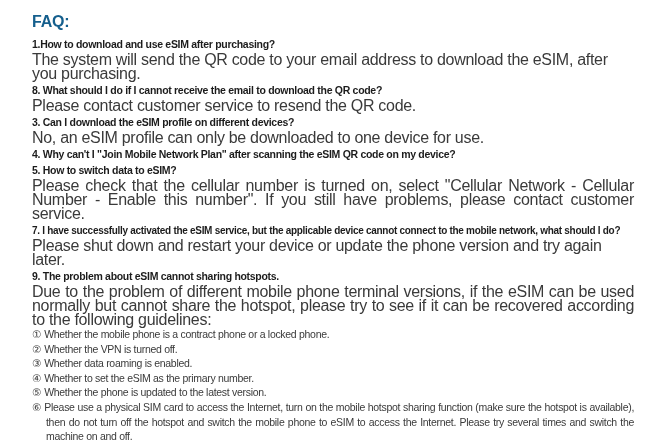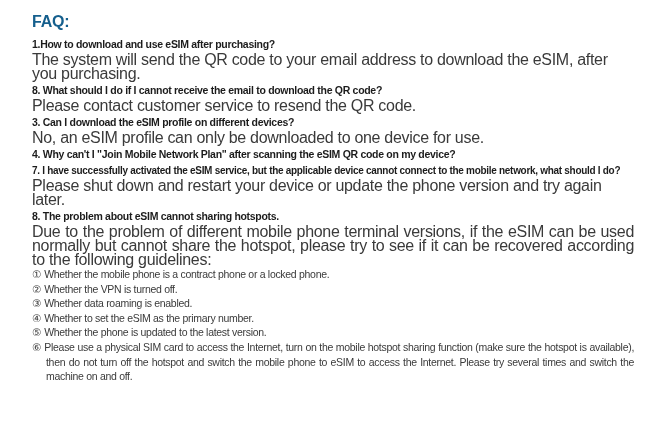--- a/index.html
+++ b/index.html
@@ -83,29 +83,33 @@
 
   <div class="faq-item">
     <p class="question">3. Can I download the eSIM profile on different devices?</p>
     <p class="answer">No, an eSIM profile can only be downloaded to one device for use.</p>
   </div>
 
   <div class="faq-item">
     <p class="question">4. Why can't I "Join Mobile Network Plan" after scanning the eSIM QR code on my device?</p>
   </div>
 
+  <div class="faq-item">
+    <p class="question">5. How to switch data to eSIM?</p>
+    <p class="answer justify">Please check that the cellular number is turned on, select "Cellular Network - Cellular Number - Enable this number". If you still have problems, please contact customer service.</p>
+  </div>
 
 
   <div class="faq-item">
     <p class="question q-squeeze">7. I have successfully activated the eSIM service, but the applicable device cannot connect to the mobile network, what should I do?</p>
     <p class="answer">Please shut down and restart your device or update the phone version and try again later.</p>
   </div>
 
   <div class="faq-item">
-    <p class="question">8. The problem about eSIM cannot sharing hotspots.</p>
+    <p class="question">9. The problem about eSIM cannot sharing hotspots.</p>
     <p class="answer justify">Due to the problem of different mobile phone terminal versions, if the eSIM can be used normally but cannot share the hotspot, please try to see if it can be recovered according to the following guidelines:</p>
     <ul class="guidelines">
       <li class="guideline"><span class="marker">①</span><span>Whether the mobile phone is a contract phone or a locked phone.</span></li>
       <li class="guideline"><span class="marker">②</span><span>Whether the VPN is turned off.</span></li>
       <li class="guideline"><span class="marker">③</span><span>Whether data roaming is enabled.</span></li>
       <li class="guideline"><span class="marker">④</span><span>Whether to set the eSIM as the primary number.</span></li>
       <li class="guideline"><span class="marker">⑤</span><span>Whether the phone is updated to the latest version.</span></li>
       <li class="guideline justify"><span class="marker">⑥</span><span>Please use a physical SIM card to access the Internet, turn on the mobile hotspot sharing function (make sure the hotspot is available), then do not turn off the hotspot and switch the mobile phone to eSIM to access the Internet. Please try several times and switch the machine on and off.</span></li>
     </ul>
   </div>

